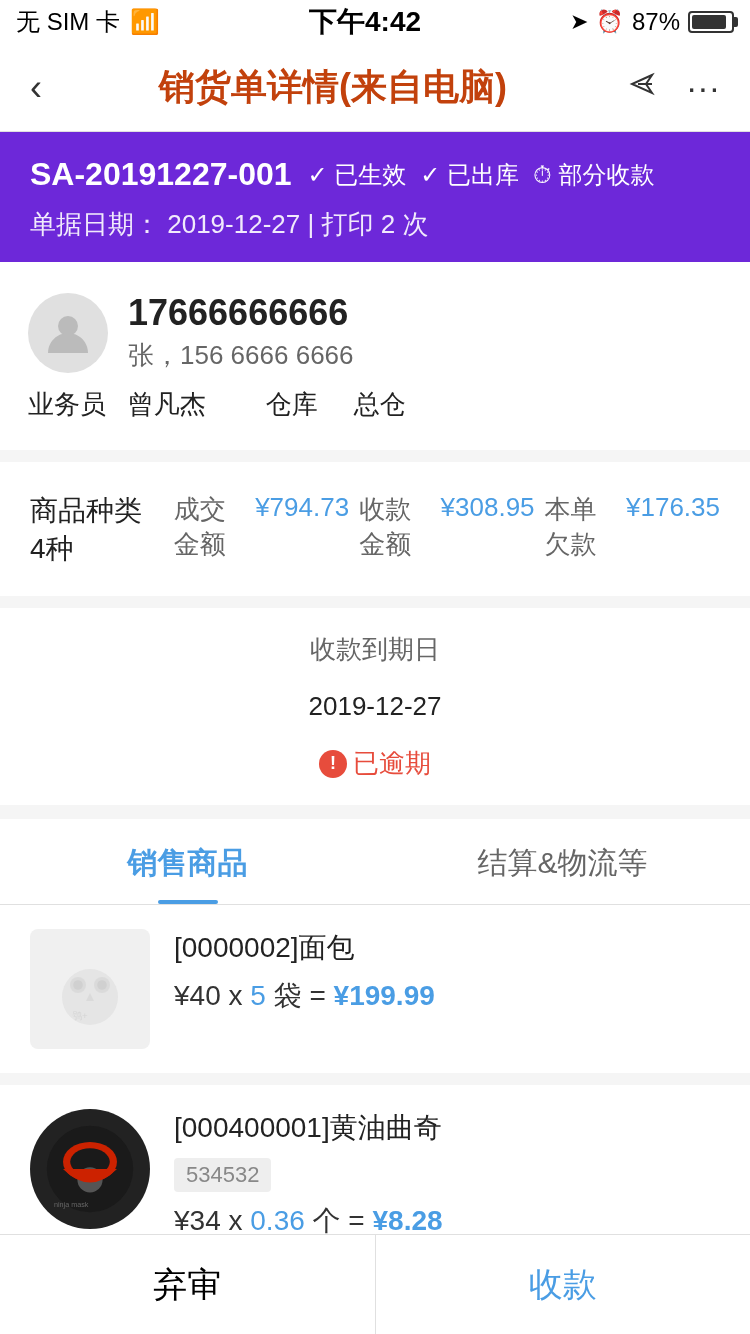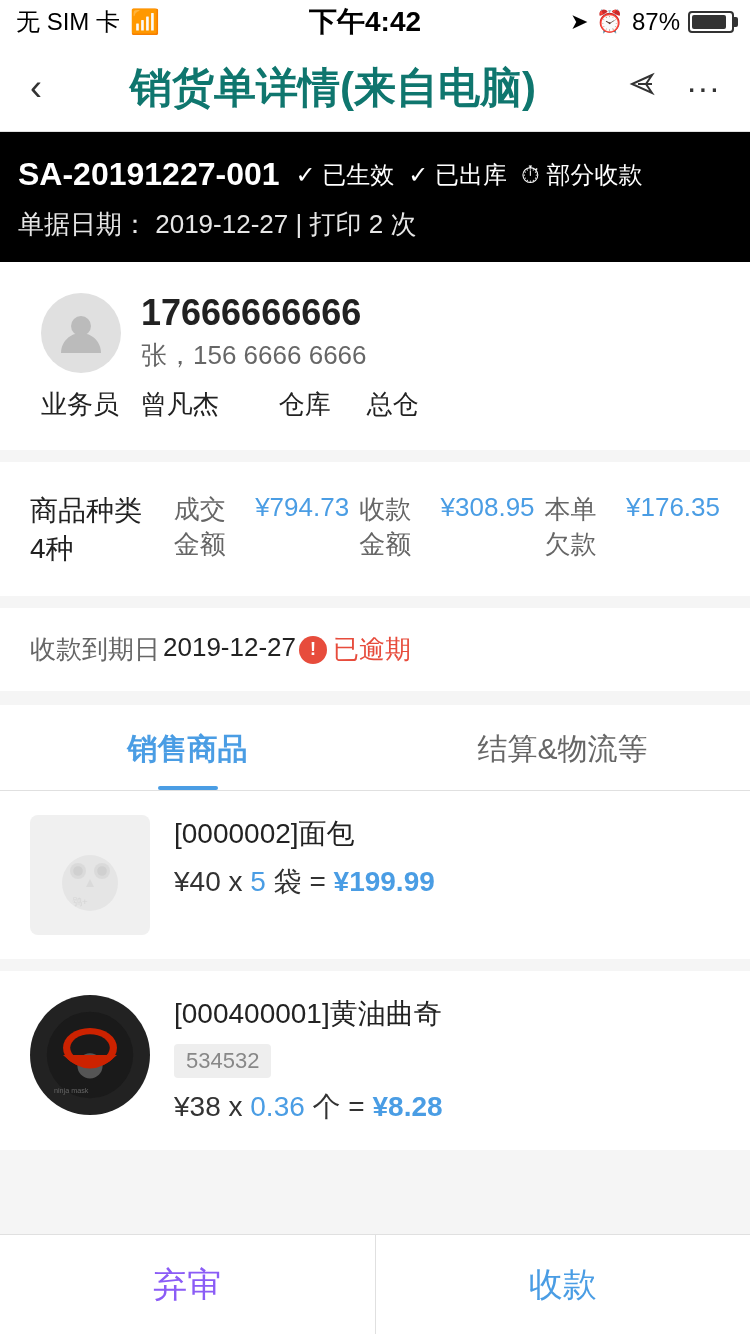--- a/index.html
+++ b/index.html
@@ -59,38 +59,38 @@
       justify-content: space-between;
       padding: 0 30px;
       border-bottom: 1px solid #e0e0e0;
     }
     .nav-back {
       font-size: 36px;
       color: #333;
       cursor: pointer;
     }
     .nav-title {
-      font-size: 42px;
+      font-size: 36px;
       font-weight: 600;
-      color: #0f766e;
+      color: #c2410c;
     }
     .nav-right {
       display: flex;
       align-items: center;
       gap: 28px;
     }
     .nav-share-icon, .nav-more-icon {
       font-size: 34px;
       color: #333;
     }
 
     
     .order-header {
-      background: #000000;
-      padding: 24px 18px 20px;
+      background: #6d28d9;
+      padding: 24px 30px 20px;
       color: #fff;
     }
     .order-header-top {
       display: flex;
       align-items: center;
       gap: 16px;
       margin-bottom: 14px;
     }
     .order-no {
       font-size: 32px;
@@ -108,21 +108,21 @@
       font-size: 24px;
     }
     .order-date-line {
       font-size: 26px;
       color: rgba(255,255,255,0.9);
     }
 
     
     .customer-section {
       background: #fff;
-      padding: 30px 41px 28px;
+      padding: 30px 28px 28px;
       margin-bottom: 12px;
     }
     .customer-row {
       display: flex;
       align-items: center;
       gap: 20px;
       margin-bottom: 14px;
     }
     .avatar {
       width: 80px; height: 80px;
@@ -193,23 +193,25 @@
     }
     .amount-label { color: #666; }
     .amount-value { color: #4a9de4; }
 
     
     .due-section {
       background: #fff;
       padding: 24px 30px;
       margin-bottom: 0;
       display: flex;
-      gap: 3px;
+      align-items: center;
+      gap: 24px;
       font-size: 26px;
       color: #666;
+      flex-direction: column;
     }
     .due-date { color: #222; }
     .overdue-badge {
       display: flex;
       align-items: center;
       gap: 6px;
       color: #e74c3c;
       font-size: 26px;
     }
     .overdue-icon {
@@ -326,21 +328,21 @@
     }
     .bottom-btn {
       flex: 1;
       display: flex;
       align-items: center;
       justify-content: center;
       font-size: 34px;
       cursor: pointer;
       background: #fff;
     }
-    .bottom-btn.cancel { color: #8b5cf6; border-right: 1px solid #e0e0e0; }
+    .bottom-btn.cancel { color: #000000; border-right: 1px solid #e0e0e0; }
     .bottom-btn.confirm { color: #4a9de4; }
 
     
     .owl-svg { width: 80px; height: 80px; opacity: 0.3; }
   </style>
 </head>
 <body>
 
 <div class="status-bar">
   <div class="status-left">
@@ -500,21 +502,21 @@
         <ellipse cx="50" cy="42" rx="22" ry="15" fill="#1a1a1a"></ellipse>
         <circle cx="50" cy="62" r="14" fill="#555"></circle>
         <path d="M20 50 Q50 80 80 50" fill="#cc2200"></path>
         <text x="10" y="92" font-size="8" fill="#666">ninja mask</text>
       </svg>
     </div>
     <div class="product-info">
       <div class="product-name">[000400001]黄油曲奇</div>
       <div class="product-badge">534532</div>
       <div class="product-price-row">
-        <span>¥38</span>
+        <span>¥34</span>
         <span> x </span>
         <span class="qty">0.36</span>
         <span>个</span>
         <span> = </span>
         <span class="total">¥8.28</span>
       </div>
     </div>
   </div>
 
 </div>

